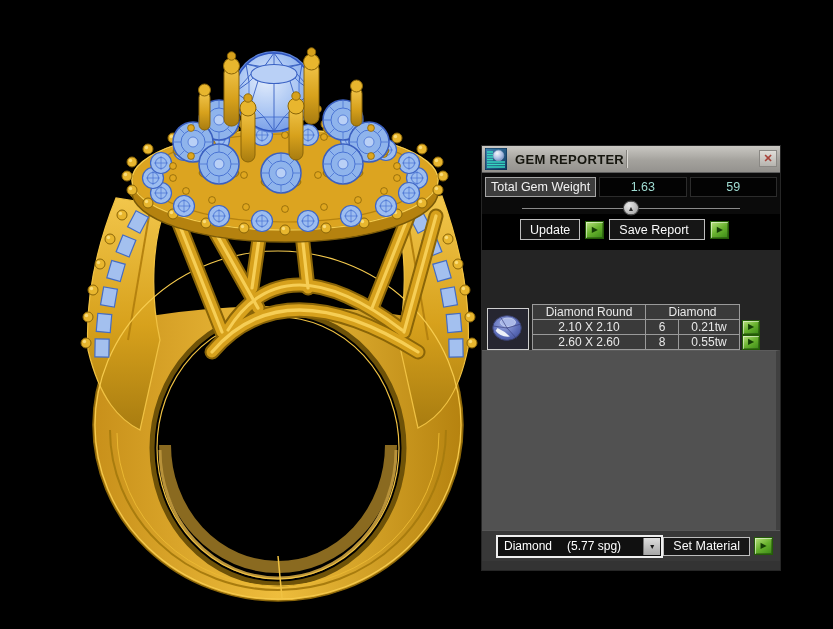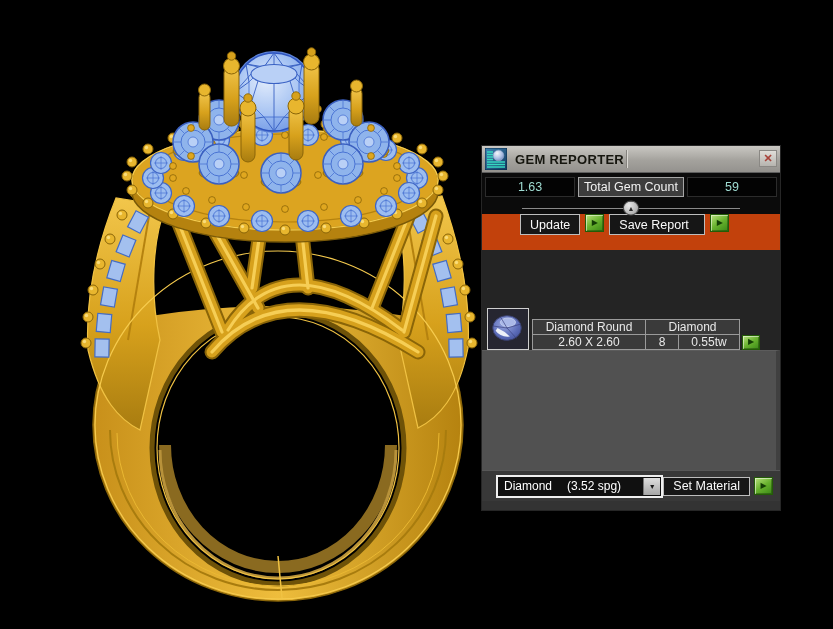--- a/index.html
+++ b/index.html
@@ -5,21 +5,21 @@
   html,body{margin:0;padding:0;}
   body{
     width:833px;height:629px;background:#000;overflow:hidden;position:relative;
     font-family:"Liberation Sans","DejaVu Sans",sans-serif;
   }
   .scene{position:absolute;inset:0;}
   .scene svg{display:block;}
 
   
   .panel{
-    position:absolute;left:481px;top:145px;width:300px;height:366px;
+    position:absolute;left:481px;top:145px;width:300px;height:426px;
     display:flex;flex-direction:column;background:#515151;
     border:1px solid #262626;box-sizing:border-box;
   }
   .titlebar{
     flex:0 0 26px;background:linear-gradient(#cac8c3,#a4a29d 55%,#94928e);
     display:flex;align-items:center;padding:0 2px;border-bottom:1px solid #5e5e5e;
     position:relative;
   }
   .app-icon{width:22px;height:22px;margin:0 8px 0 1px;flex:0 0 22px;}
   .title{font-weight:bold;font-size:13px;color:#16160f;letter-spacing:.3px;}
@@ -40,21 +40,21 @@
     font-size:12.5px;padding:2px 4px;text-align:center;min-width:30px;flex:1;}
 
   .collapse-row{flex:0 0 13px;background:#0b0b0b;position:relative;}
   .collapse-line{position:absolute;left:40px;right:40px;top:50%;height:1px;background:#8a8a8a;}
   .collapse-btn{position:absolute;left:50%;top:50%;transform:translate(-50%,-50%);
     width:16px;height:15px;border-radius:50%;
     background:radial-gradient(circle at 35% 30%,#eaeaea,#9a9a9a);
     border:1px solid #4f4f4f;color:#2a2a2a;font-size:7px;line-height:1;
     display:flex;align-items:center;justify-content:center;padding:0;}
 
-  .actions-row{flex:0 0 31px;background:#c2410c;display:flex;
+  .actions-row{flex:0 0 31px;background:#000000;display:flex;align-items:center;
     padding:0 6px 5px 38px;gap:5px;}
   .dark-btn{background:#161616;border:1px solid #bdbdbd;color:#fafafa;
     font-size:12.5px;height:21px;padding:0 9px;white-space:nowrap;cursor:default;}
   .dark-btn.wide{min-width:96px;text-align:left;}
 
   .green-btn{width:19px;height:18px;flex:0 0 19px;
     background:linear-gradient(145deg,#b9e27e,#68b22e 50%,#3a8a16);
     border:1px solid #235c06;
     box-shadow:inset 1px 1px 0 rgba(255,255,255,.5),inset -1px -1px 0 rgba(0,0,0,.28);
     display:flex;align-items:center;justify-content:center;padding:0;
@@ -358,22 +358,22 @@
       </svg>
     </div>
     <span class="title">GEM REPORTER</span>
     <div class="tb-sep"></div>
     <button class="close-btn">
         <span>✕</span>
       </button>
   </div>
 
   <div class="stats-row">
+    <div class="label-box">Total Gem Weight</div>
     <div class="value-box">1.63</div>
-    <div class="label-box">Total Gem Count</div>
     <div class="value-box">59</div>
   </div>
 
   <div class="collapse-row">
     <div class="collapse-line"></div>
     <button class="collapse-btn">
         <span>▲</span>
       </button>
   </div>
 
@@ -408,39 +408,49 @@
       </svg>
     </div>
     <table class="gem-table">
       <tbody>
           <tr>
         <th class="c-size">Diamond Round</th>
         <th colspan="2">Diamond</th>
         <th class="btn-col"></th>
       </tr>
       <tr>
+        <td class="c-size">2.10 X 2.10</td>
+        <td class="c-count">6</td>
+        <td class="c-weight">0.21tw</td>
+        <td class="btn-col">
+              <button class="green-btn sm">
+                <span>▶</span>
+              </button>
+            </td>
+      </tr>
+      <tr>
         <td class="c-size">2.60 X 2.60</td>
         <td class="c-count">8</td>
         <td class="c-weight">0.55tw</td>
         <td class="btn-col">
               <button class="green-btn sm">
                 <span>▶</span>
               </button>
             </td>
       </tr>
     </tbody>
       </table>
   </div>
 
   <div class="panel-spacer"></div>
 
   <div class="bottom-bar">
     <div class="material-select">
       <span>Diamond</span>
-      <span>(3.52 spg)</span>
+      <span>(5.77 spg)</span>
       <span class="dd-btn">
           <span>▼</span>
         </span>
     </div>
     <button class="dark-btn">Set Material</button>
     <button class="green-btn">
         <span>▶</span>
       </button>
   </div>
 

